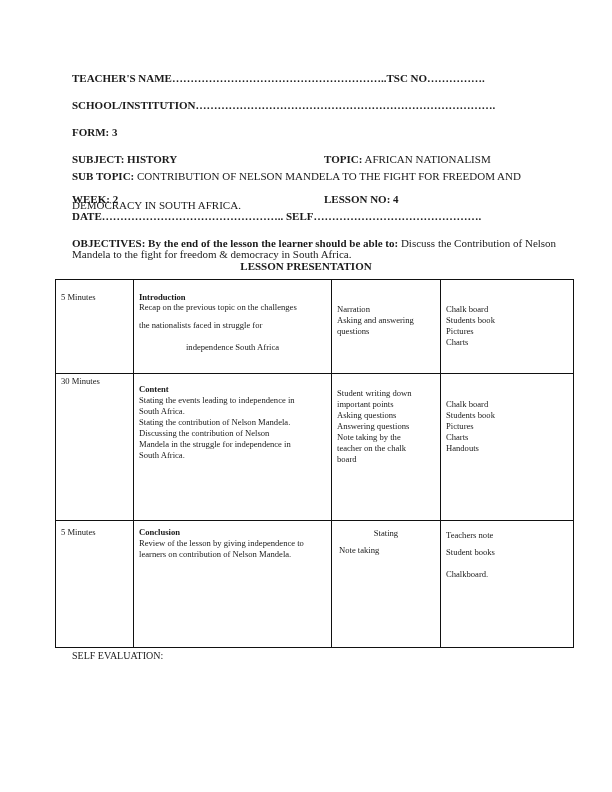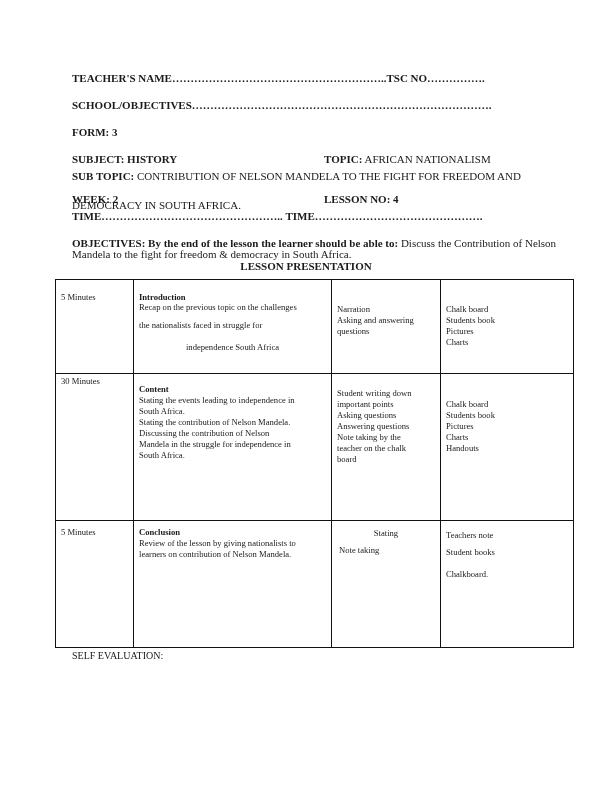--- a/index.html
+++ b/index.html
@@ -15,39 +15,39 @@
   .ttl { font-weight:bold; display:block; }
   .spaced span { display:block; line-height:16px; }
   .list span { display:block; }
   .list-spaced span { display:block; line-height:22px; }
   .self-eval { position:absolute; left:72px; top:650px; font-size:10px; line-height:11px; }
 </style>
 </head>
 <body>
 
 <div class="line b" style="top:73px;">TEACHER'S NAME…………………………………………………..TSC NO…………….</div>
-<div class="line b" style="top:100px;">SCHOOL/OBJECTIVES……………………………………………………………………….</div>
+<div class="line b" style="top:100px;">SCHOOL/INSTITUTION……………………………………………………………………….</div>
 <div class="line b" style="top:127px;">FORM: 3</div>
 
 <div class="line b" style="top:154px;">SUBJECT: HISTORY</div>
 <div class="line" style="top:154px; left:324px;">
   <span class="b">TOPIC:</span>
   <span>AFRICAN NATIONALISM</span>
 </div>
 
 <div class="line" style="top:171px;">
   <span class="b">SUB TOPIC:</span>
   <span>CONTRIBUTION OF NELSON MANDELA TO THE FIGHT FOR FREEDOM AND</span>
 </div>
 <div class="line" style="top:182px;margin-top:18px;">DEMOCRACY IN SOUTH AFRICA.</div>
 
 <div class="line b" style="top:194px;">WEEK: 2</div>
 <div class="line b" style="top:194px; left:324px;">LESSON NO: 4</div>
 
-<div class="line b" style="top:211px;">TIME………………………………………….. TIME……………………………………….</div>
+<div class="line b" style="top:211px;">DATE………………………………………….. SELF……………………………………….</div>
 
 <div class="line" style="top:238px;">
   <span class="b">OBJECTIVES: By the end of the lesson the learner should be able to:</span><span> Discuss the Contribution of Nelson</span>
 </div>
 <div class="line" style="top:249px;">Mandela to the fight for freedom &amp; democracy in South Africa.</div>
 
 <div class="center" style="top:261px;">LESSON PRESENTATION</div>
 
 <table class="plan">
   <colgroup>
@@ -107,21 +107,21 @@
       <span>Pictures</span>
       <span>Charts</span>
       <span>Handouts</span>
     </td>
   </tr>
 
   <tr>
     <td style="padding-top:6px;">5 Minutes</td>
     <td style="padding-top:6px;" class="list">
       <span class="ttl">Conclusion</span>
-      <span>Review of the lesson by giving nationalists to</span>
+      <span>Review of the lesson by giving independence to</span>
       <span>learners on contribution of Nelson Mandela.</span>
     </td>
     <td style="padding-top:6px;" class="list-spaced">
       <span style="line-height:12px;text-align:center;">Stating</span>
       <span style="padding-left:2px;">Note taking</span>
     </td>
     <td style="padding-top:8px;" class="list-spaced">
       <span style="line-height:12px;">Teachers note</span>
       <span>Student books</span>
       <span>Chalkboard.</span>

